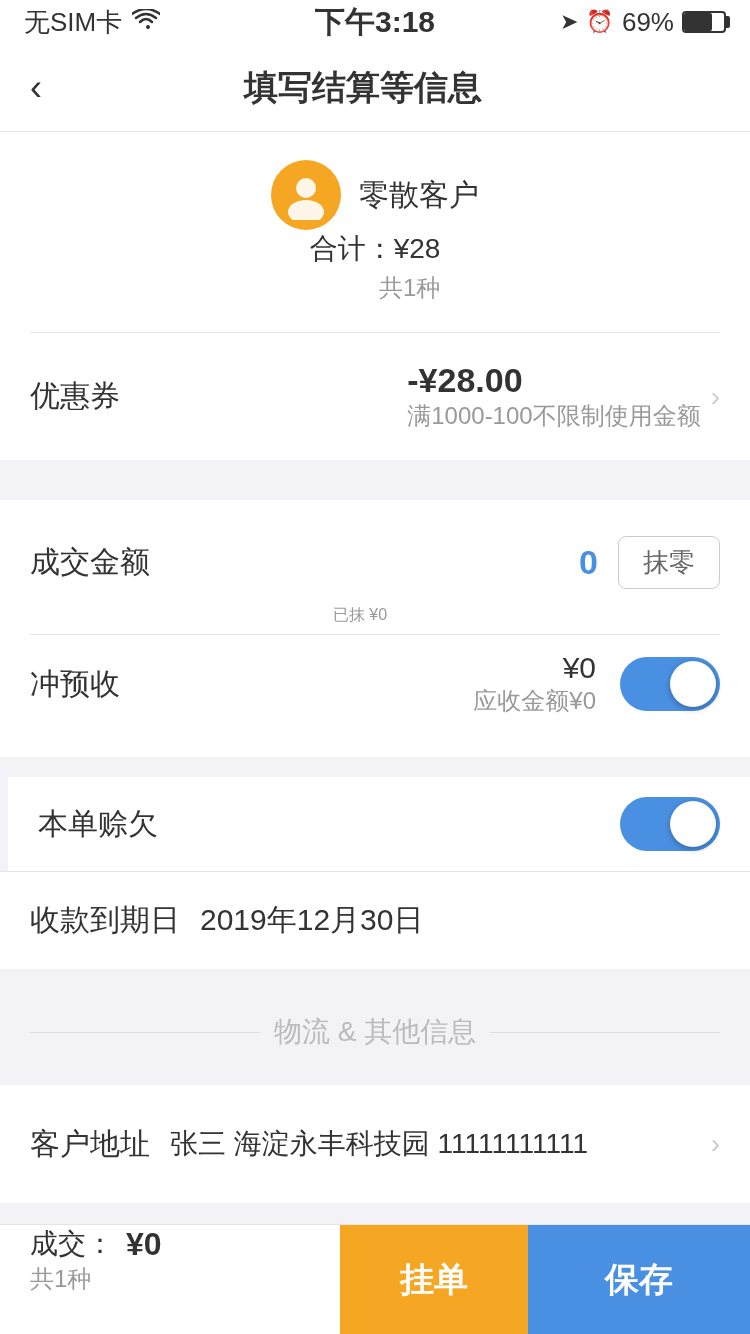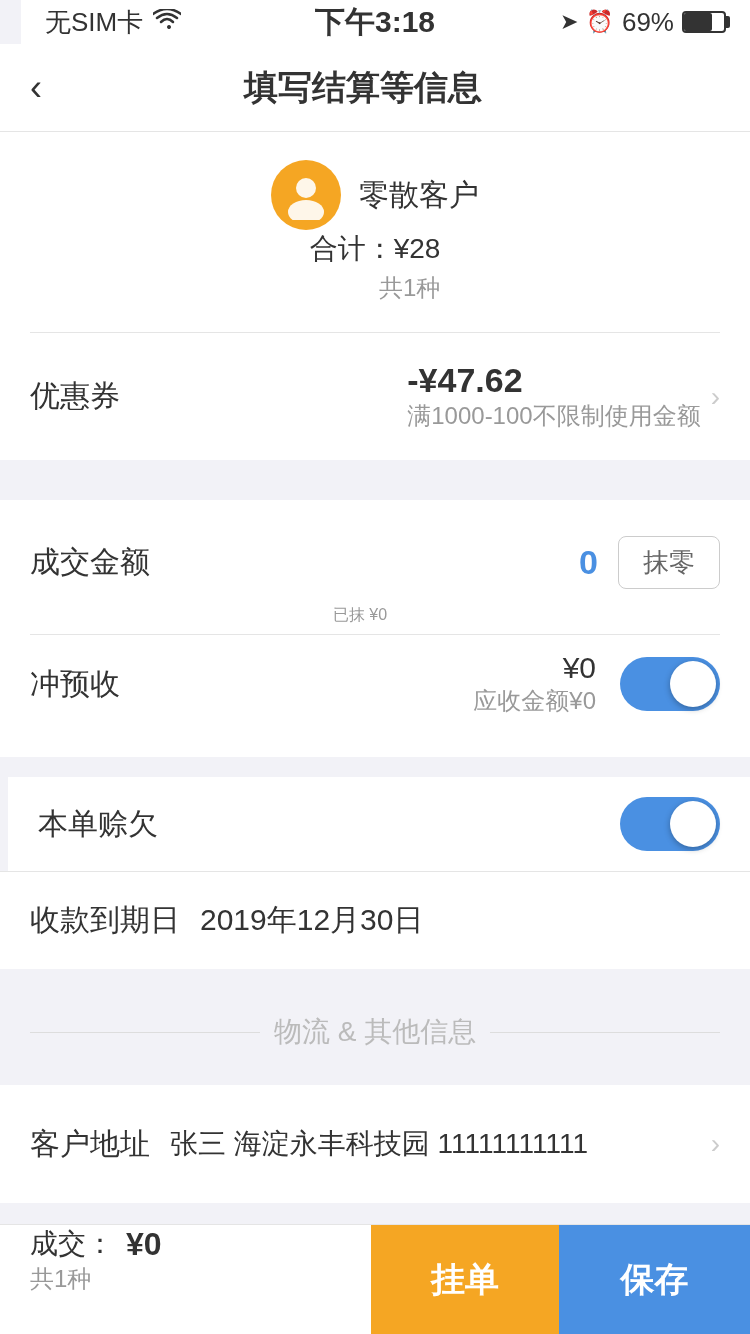--- a/index.html
+++ b/index.html
@@ -17,21 +17,20 @@
     
     .status-bar {
       height: 44px;
       background: #fff;
       display: flex;
       align-items: center;
       justify-content: space-between;
       padding: 0 24px;
       font-size: 26px;
       font-weight: 500;
-      margin-left: 21px;
     }
     .status-left {
       display: flex;
       align-items: center;
       gap: 10px;
     }
     .status-center {
       font-size: 30px;
       font-weight: 600;
       position: absolute;
@@ -401,21 +400,21 @@
       background: #f5a623;
       color: #fff;
       font-size: 34px;
       font-weight: 600;
       display: flex;
       align-items: center;
       justify-content: center;
       cursor: pointer;
     }
     .btn-save {
-      width: 191px;
+      width: 222px;
       background: #4a90e2;
       color: #fff;
       font-size: 34px;
       font-weight: 600;
       display: flex;
       align-items: center;
       justify-content: center;
       cursor: pointer;
     }
   </style>
@@ -469,21 +468,21 @@
         <div class="total-label">合计：¥28</div>
         <div class="total-count">共1种</div>
       </div>
     </div>
     <div class="divider"></div>
 
     <div class="coupon-row">
       <span class="coupon-label">优惠券</span>
       <div class="coupon-right">
         <div>
-          <div class="coupon-discount">-¥47.62</div>
+          <div class="coupon-discount">-¥28.00</div>
           <div class="coupon-sub">满1000-100不限制使用金额</div>
         </div>
         <span class="chevron">›</span>
       </div>
     </div>
   </div>
 
   <div class="gray-sep"></div>
 
   <div class="amount-section">

